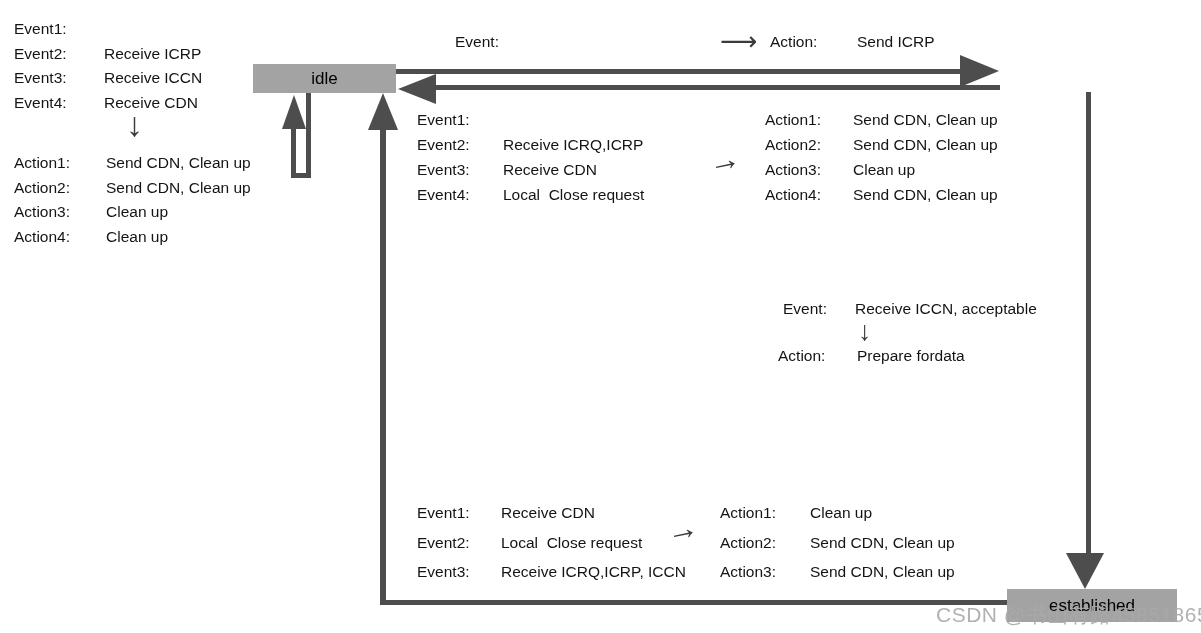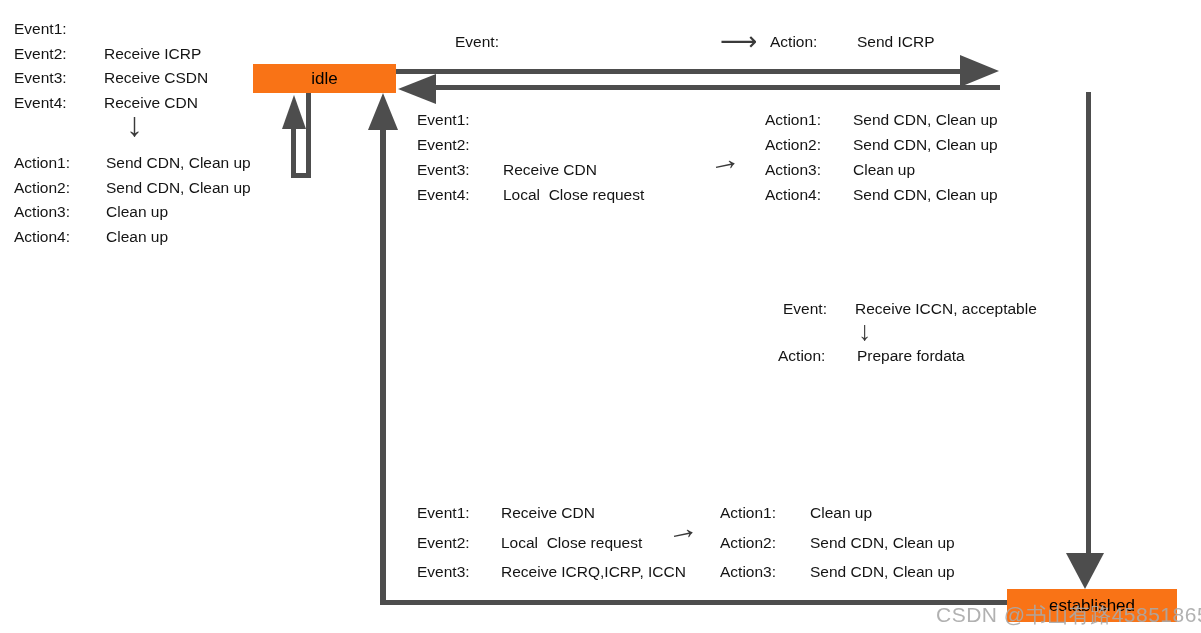--- a/index.html
+++ b/index.html
@@ -3,21 +3,21 @@
 <meta charset="utf-8">
 <style>
   html,body{margin:0;padding:0;}
   body{
     width:1201px;height:633px;background:#ffffff;
     font-family:"Liberation Sans","DejaVu Sans",sans-serif;
     color:#141414;
   }
   .stage{position:relative;width:1201px;height:633px;overflow:hidden;}
   .state{
-    position:absolute;background:#f97316;
+    position:absolute;background:#a3a3a3;
     display:flex;align-items:center;justify-content:center;
     font-size:17px;color:#000;
   }
   .hline,.vline{position:absolute;background:#4d4d4d;}
   .tri{position:absolute;width:0;height:0;}
   .blk{position:absolute;font-size:15.5px;}
   .row{display:flex;align-items:center;}
   .rh24 .row{height:24.6px;line-height:24.6px;}
   .rh25 .row{height:25px;line-height:25px;}
   .rh29 .row{height:29.6px;line-height:29.6px;}
@@ -67,21 +67,21 @@
   <div class="blk rh24" style="left:14px;top:17px;">
     <div class="row">
       <span class="lbl" style="width:90px;">Event1:</span>
     </div>
     <div class="row">
       <span class="lbl" style="width:90px;">Event2:</span>
       <span class="txt">Receive ICRP</span>
     </div>
     <div class="row">
       <span class="lbl" style="width:90px;">Event3:</span>
-      <span class="txt">Receive CSDN</span>
+      <span class="txt">Receive ICCN</span>
     </div>
     <div class="row">
       <span class="lbl" style="width:90px;">Event4:</span>
       <span class="txt">Receive CDN</span>
     </div>
   </div>
 
   <span class="glyph" style="left:126px;top:107px;font-size:34px;">↓</span>
 
   <div class="blk rh24" style="left:14px;top:151px;">
@@ -107,20 +107,21 @@
   <span class="glyph" style="left:720px;top:28px;font-size:26px;">⟶</span>
   <span class="abs-txt" style="left:770px;top:33px;">Action:</span>
   <span class="abs-txt" style="left:857px;top:33px;">Send ICRP</span>
 
   <div class="blk rh25" style="left:417px;top:107px;">
     <div class="row">
       <span class="lbl" style="width:86px;">Event1:</span>
     </div>
     <div class="row">
       <span class="lbl" style="width:86px;">Event2:</span>
+      <span class="txt">Receive ICRQ,ICRP</span>
     </div>
     <div class="row">
       <span class="lbl" style="width:86px;">Event3:</span>
       <span class="txt">Receive CDN</span>
     </div>
     <div class="row">
       <span class="lbl" style="width:86px;">Event4:</span>
       <span class="txt">Local  Close request</span>
     </div>
   </div>

